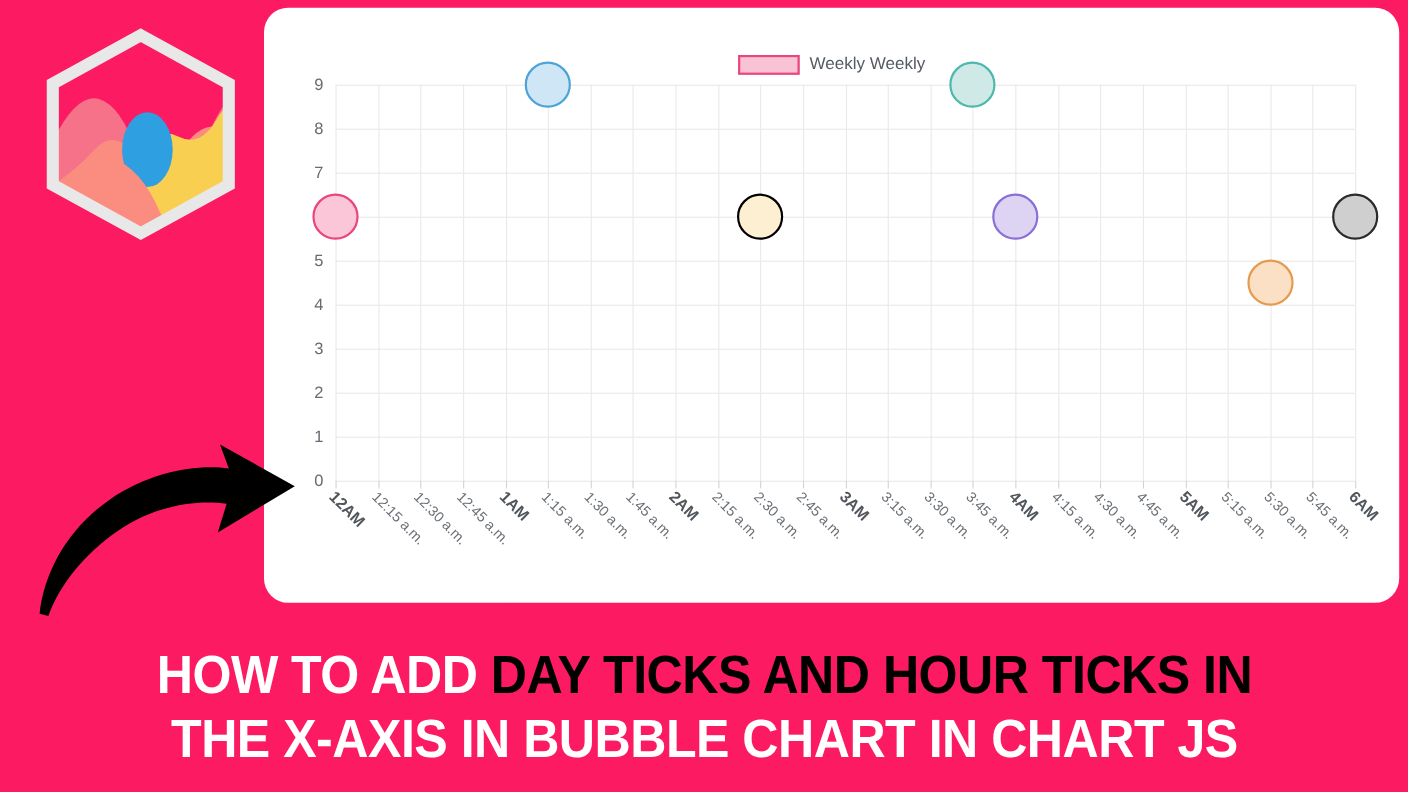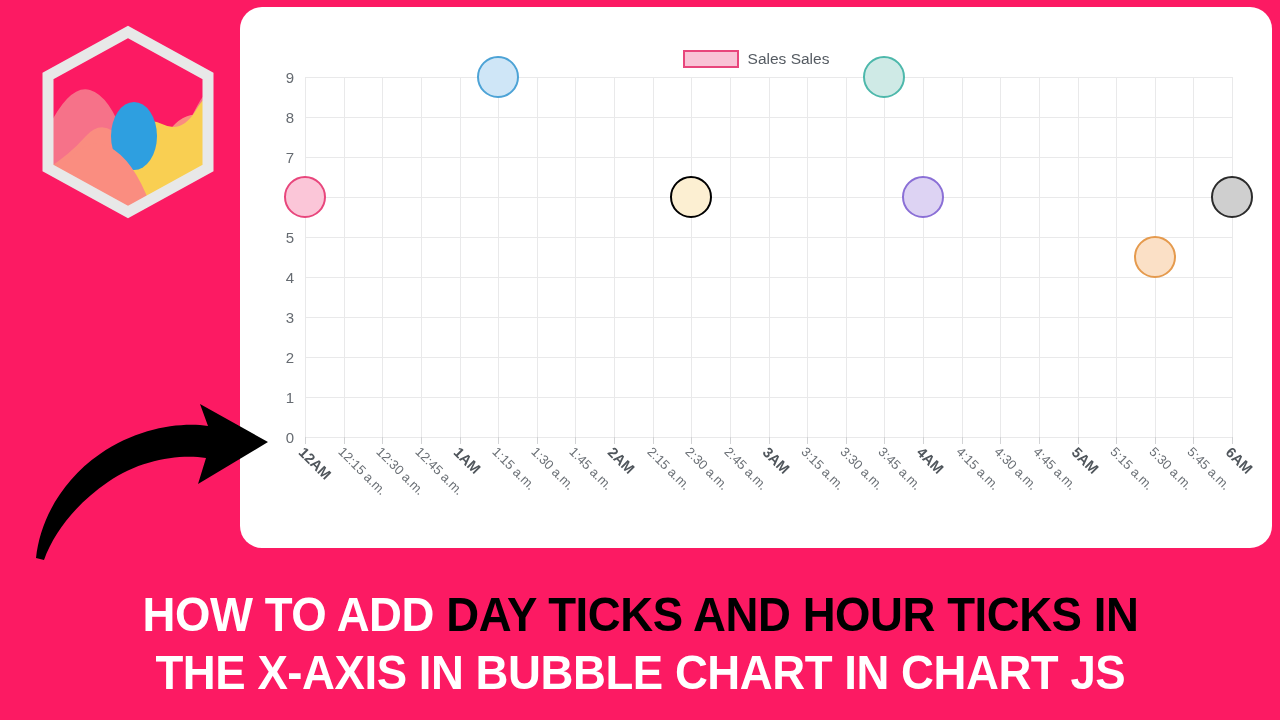--- a/index.html
+++ b/index.html
@@ -180,21 +180,21 @@
   <svg viewBox="0 0 252 172" width="252" height="172">
     <path d="M14,166 C18,128 40,88 78,62 C116,36 158,30 186,34 L178,12 L246,50 L176,92 L184,66
              C156,62 118,68 86,90 C54,112 32,140 22,168 Z" fill="#000000"></path>
   </svg>
 </div>
 
 <div id="chart-card">
 
   <div id="legend">
     <span class="legend-swatch"></span>
-    <span class="legend-label">Sales Sales</span>
+    <span class="legend-label">Weekly Weekly</span>
   </div>
 
   <div id="plot">
       <div class="gridline-h" style="top: 360px;"></div>
       <div class="ytick-label" style="top: 360px;">0</div>
       <div class="gridline-h" style="top: 320px;"></div>
       <div class="ytick-label" style="top: 320px;">1</div>
       <div class="gridline-h" style="top: 280px;"></div>
       <div class="ytick-label" style="top: 280px;">2</div>
       <div class="gridline-h" style="top: 240px;"></div>

